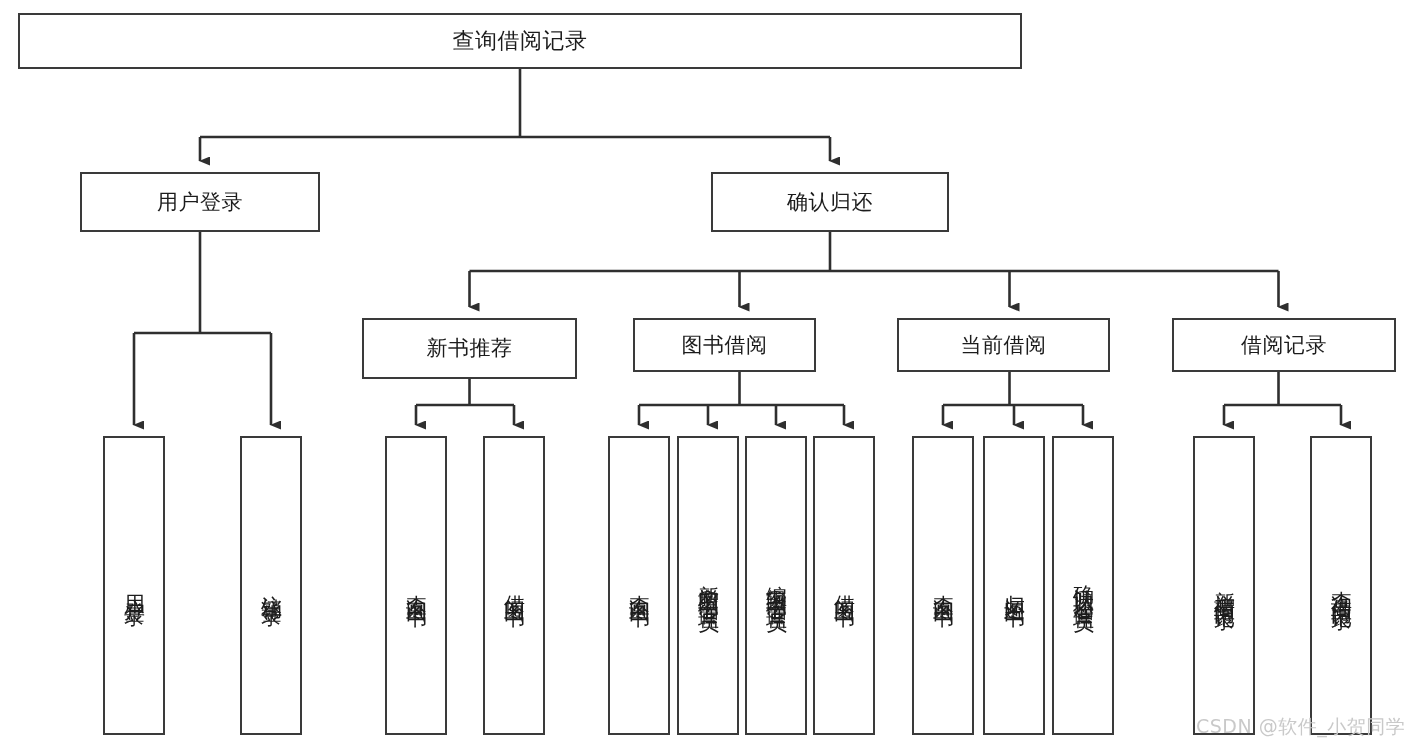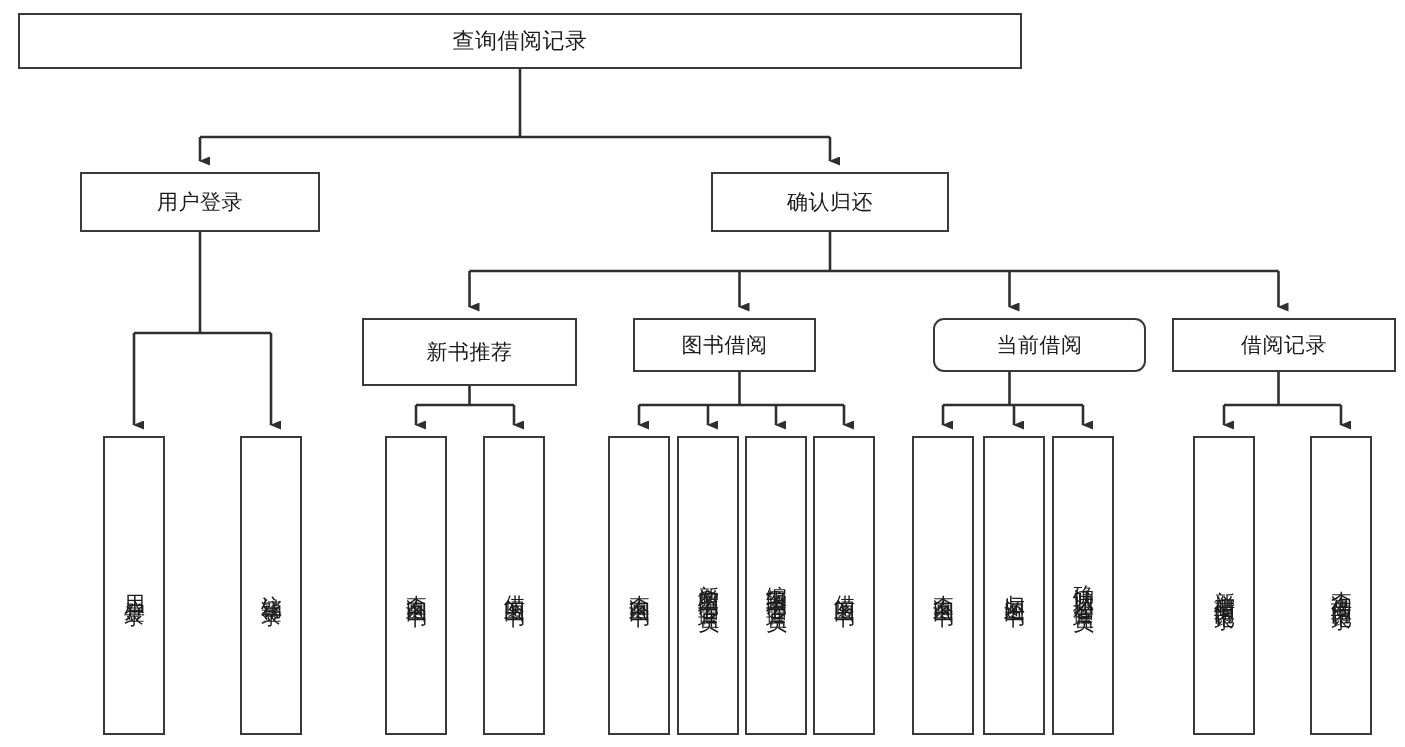--- a/index.html
+++ b/index.html
@@ -127,27 +127,27 @@
   <div id="node-layer">
       <div class="node root horiz" style="left: 18px; top: 13px; width: 1004px; height: 56px;">
         <span class="node-label">查询借阅记录</span>
       </div>
       <div class="node horiz" style="left: 80px; top: 172px; width: 240px; height: 60px;">
         <span class="node-label">用户登录</span>
       </div>
       <div class="node horiz" style="left: 711px; top: 172px; width: 238px; height: 60px;">
         <span class="node-label">确认归还</span>
       </div>
-      <div class="node horiz" style="left: 362px; top: 318px; width: 215px; height: 68px;">
+      <div class="node horiz" style="left: 362px; top: 318px; width: 215px; height: 61px;">
         <span class="node-label">新书推荐</span>
       </div>
       <div class="node horiz" style="left: 633px; top: 318px; width: 183px; height: 54px;">
         <span class="node-label">图书借阅</span>
       </div>
-      <div class="node horiz" style="left: 933px; top: 318px; width: 213px; height: 54px; border-radius: 11px;">
+      <div class="node horiz" style="left: 897px; top: 318px; width: 213px; height: 54px;">
         <span class="node-label">当前借阅</span>
       </div>
       <div class="node horiz" style="left: 1172px; top: 318px; width: 224px; height: 54px;">
         <span class="node-label">借阅记录</span>
       </div>
       <div class="node leaf" style="left: 103px; top: 436px; width: 62px; height: 299px;">
         <span class="node-label">用户登录</span>
       </div>
       <div class="node leaf" style="left: 240px; top: 436px; width: 62px; height: 299px;">
         <span class="node-label">注销登录</span>
@@ -180,14 +180,15 @@
         <span class="node-label">确认归还（管理员）</span>
       </div>
       <div class="node leaf" style="left: 1193px; top: 436px; width: 62px; height: 299px;">
         <span class="node-label">新增借阅记录</span>
       </div>
       <div class="node leaf" style="left: 1310px; top: 436px; width: 62px; height: 299px;">
         <span class="node-label">查询借阅记录</span>
       </div>
     </div>
 
+  <div class="watermark" style="left:1196px; top:714px;">CSDN @软件_小贺同学</div>
 
 </div>
 
 </body></html>

